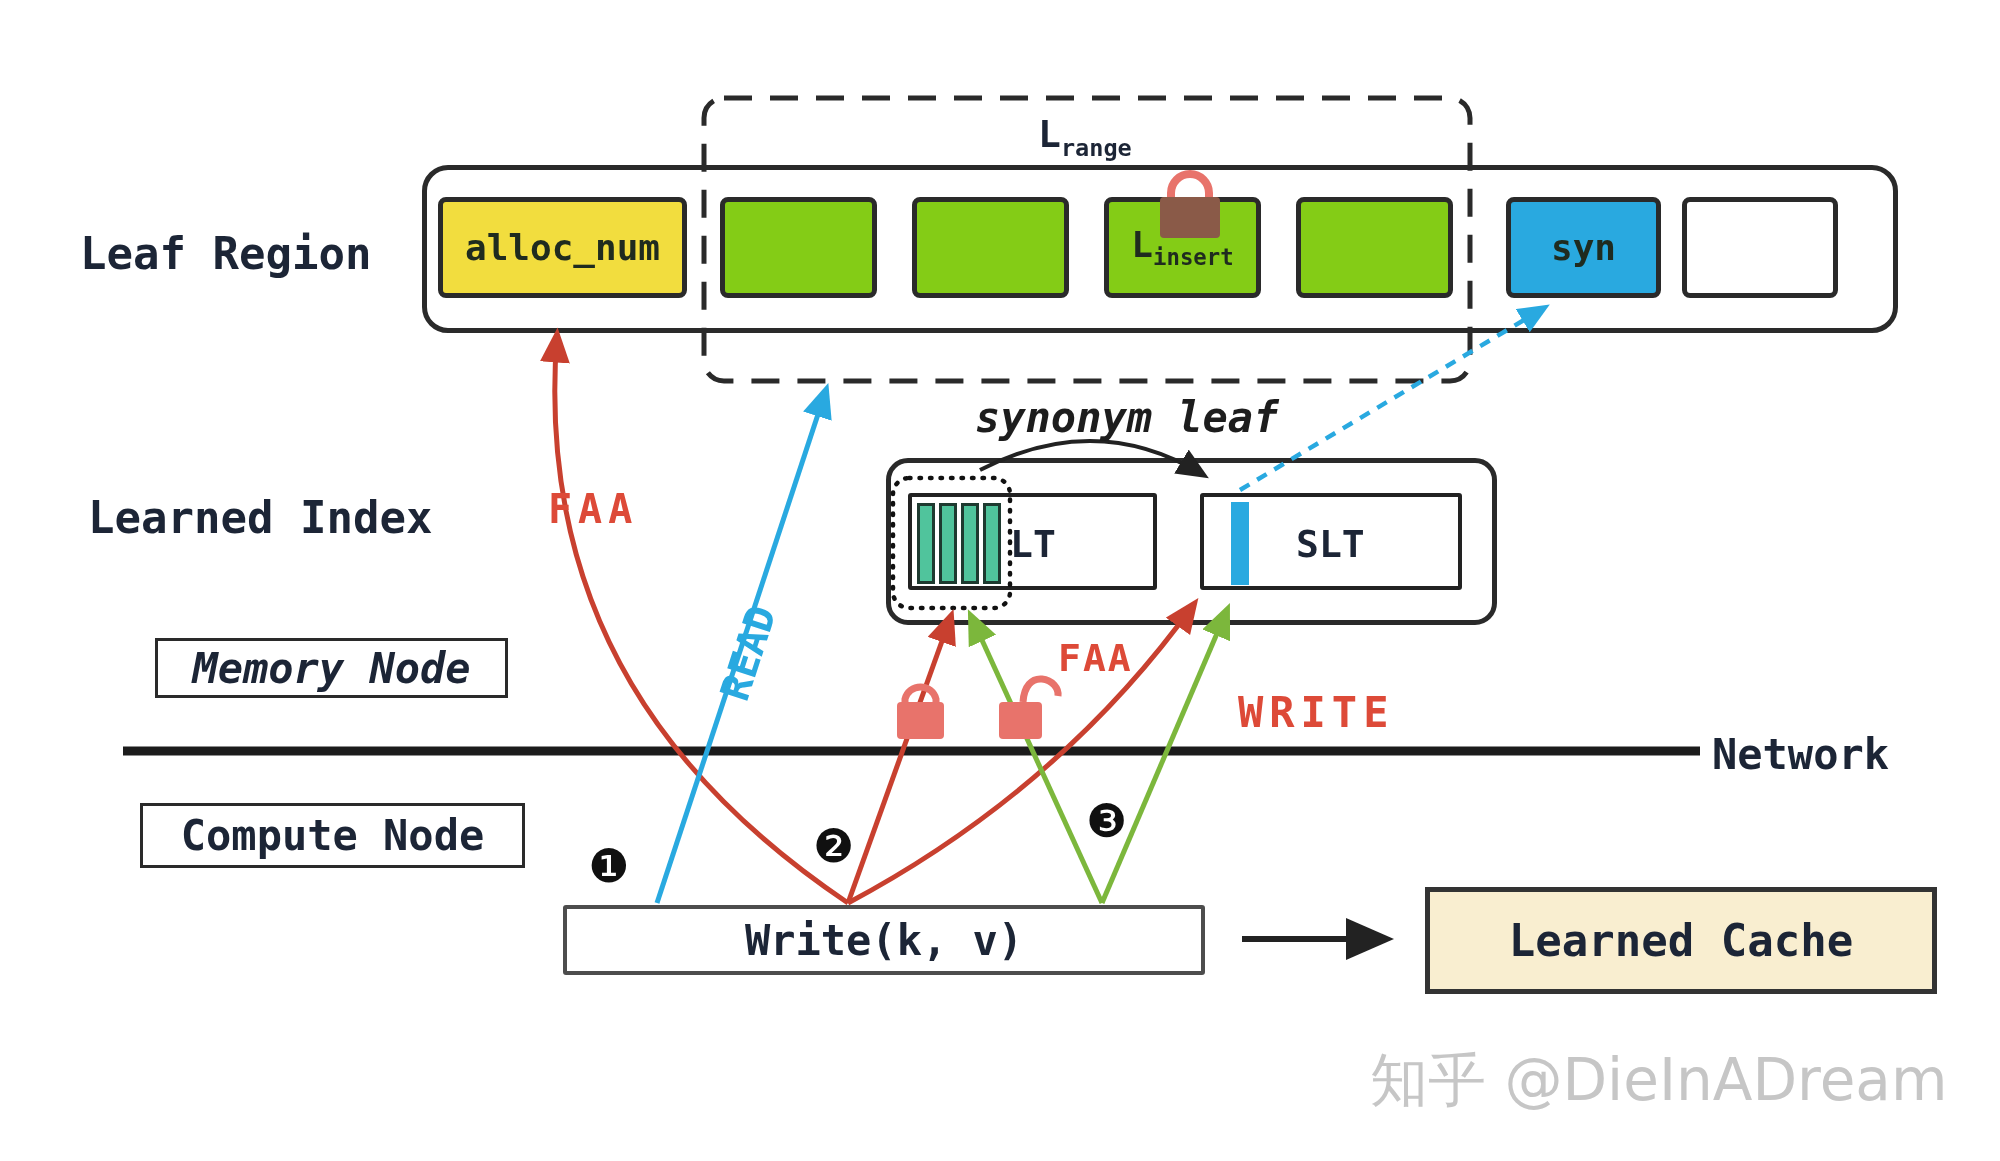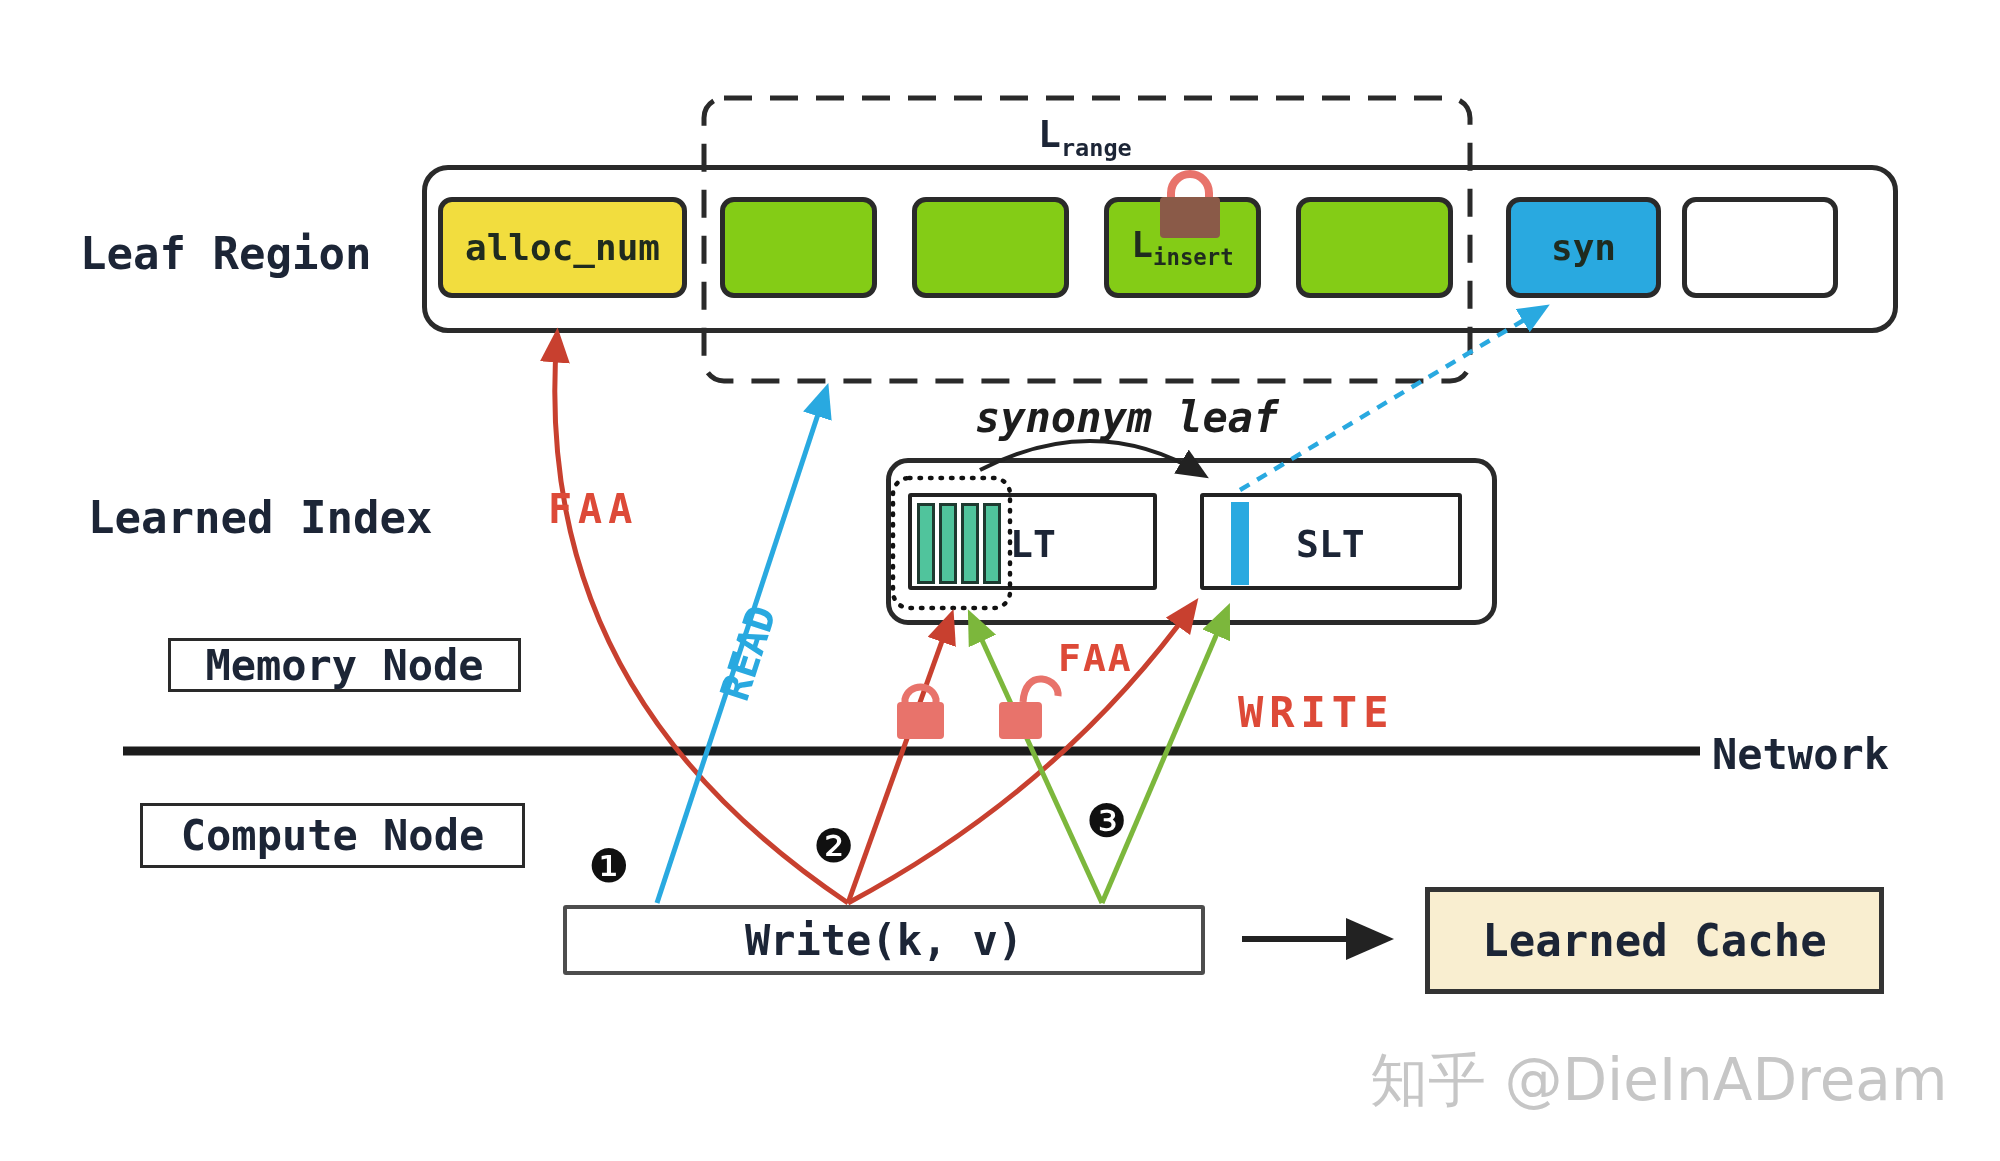--- a/index.html
+++ b/index.html
@@ -6,40 +6,40 @@
   .canvas{position:relative;width:2000px;height:1161px;background:#ffffff;overflow:hidden;
           font-family:"DejaVu Sans Mono", monospace;color:#1c2536;}
   .abs{position:absolute;}
   .mono{font-family:"DejaVu Sans Mono", monospace;font-weight:bold;color:#1c2536;}
   
   .leaf-container{left:422px;top:165px;width:1476px;height:168px;border:5px solid #2a2a2a;
                   border-radius:26px;background:#fff;box-sizing:border-box;z-index:1;}
   .li-container{left:886px;top:458px;width:611px;height:167px;border:5px solid #2a2a2a;
                 border-radius:22px;background:#fff;box-sizing:border-box;z-index:1;}
   
-  .cell{top:197px;height:101px;border:5px solid #2a2a2a;border-radius:14px;box-sizing:border-box;
+  .cell{top:197px;height:101px;border:5px solid #2a2a2a;border-radius:8px;box-sizing:border-box;
         z-index:2;display:flex;align-items:center;justify-content:center;font-weight:bold;}
   .cell-yellow{background:#f2dd3e;}
   .cell-green{background:#84cc16;}
   .cell-blue{background:#29a9e0;margin-left:16px;}
   .cell-white{background:#ffffff;}
   .cell-label{font-size:36px;color:#1f2b1f;}
   .sub{font-size:0.62em;vertical-align:sub;}
   
   .ltslt{top:493px;height:97px;border:4px solid #222;background:#fff;box-sizing:border-box;z-index:2;border-radius:3px;}
   .bars{position:absolute;left:5px;top:6px;height:81px;display:flex;gap:4px;}
   .bar{width:18px;height:81px;background:#50c49c;border:3px solid #1e3a30;box-sizing:border-box;}
   .bluebar{position:absolute;left:27px;top:5px;width:18px;height:83px;background:#29a9e0;}
   
   .nodebox{border:3px solid #2a2a2a;background:#fff;box-sizing:border-box;z-index:2;
            display:flex;align-items:center;justify-content:center;font-size:42px;font-weight:bold;}
   .writebox{left:563px;top:905px;width:642px;height:70px;border:4px solid #4d4d4d;background:#fff;
             box-sizing:border-box;z-index:2;display:flex;align-items:center;justify-content:center;
             font-size:42px;font-weight:bold;border-radius:3px;}
-  .cachebox{left:1425px;top:887px;width:459px;height:107px;border:5px solid #333;background:#f9eed0;
+  .cachebox{left:1425px;top:887px;width:512px;height:107px;border:5px solid #333;background:#f9eed0;
             box-sizing:border-box;z-index:2;display:flex;align-items:center;justify-content:center;
             font-size:44px;font-weight:bold;}
   
   .lbl{z-index:6;font-weight:bold;white-space:nowrap;}
   .red{color:#dd4a38;}
   .blue{color:#29a9e0;}
   .step{z-index:6;font-size:46px;color:#101010;font-family:"DejaVu Sans", sans-serif;line-height:1;}
   svg.overlay{position:absolute;left:0;top:0;z-index:4;}
   .caption{left:240px;top:1036px;font-family:"Liberation Serif", serif;font-size:66px;color:#141414;
            z-index:7;white-space:nowrap;}
@@ -81,21 +81,21 @@
       <div class="bar"></div>
     </div>
   </div>
   <div class="abs lbl mono" style="left:1010px;top:522px;font-size:38px;">LT</div>
   <div class="abs ltslt" style="left:1200px;width:262px;">
     <div class="bluebar"></div>
   </div>
   <div class="abs lbl mono" style="left:1296px;top:522px;font-size:38px;">SLT</div>
   <div class="abs lbl mono italic" style="left:975px;top:393px;font-size:42px;color:#1d1d1d;">synonym leaf</div>
 
-  <div class="abs nodebox" style="left:168px;top:638px;width:353px;height:54px;">
+  <div class="abs nodebox" style="left:155px;top:638px;width:353px;height:60px;font-style:italic;">
     <span>Memory Node</span>
   </div>
   <div class="abs nodebox" style="left:140px;top:803px;width:385px;height:65px;">
     <span>Compute Node</span>
   </div>
   <div class="abs lbl mono" style="left:1712px;top:730px;font-size:42px;">Network</div>
 
   <div class="abs lbl red mono" style="left:548px;top:486px;font-size:40px;letter-spacing:6px;">FAA</div>
   <div class="abs lbl red mono" style="left:1058px;top:636px;font-size:38px;letter-spacing:2px;">FAA</div>
   <div class="abs lbl red mono" style="left:1238px;top:688px;font-size:42px;letter-spacing:6px;">WRITE</div>

